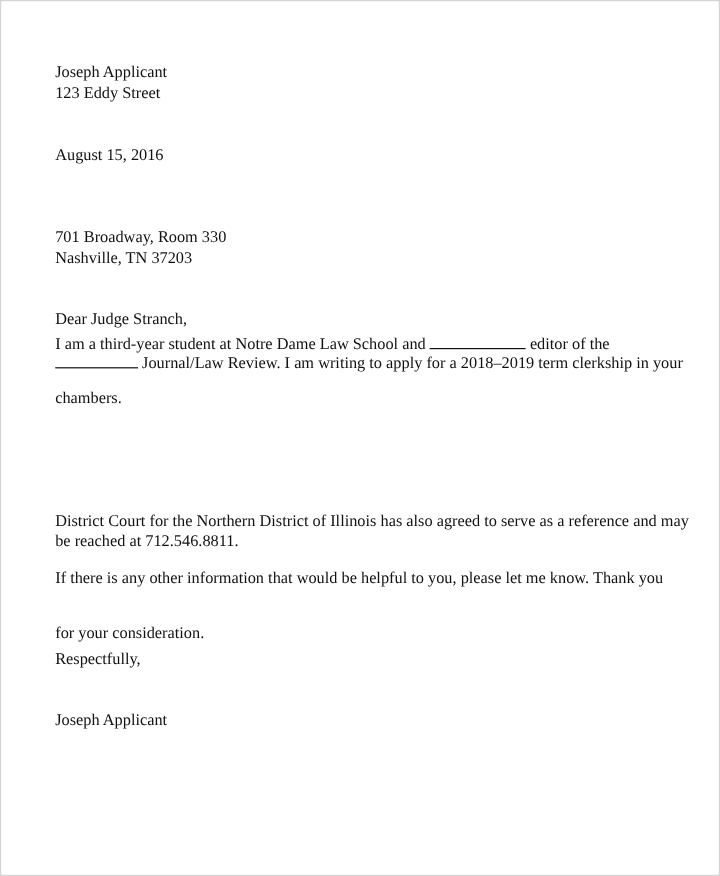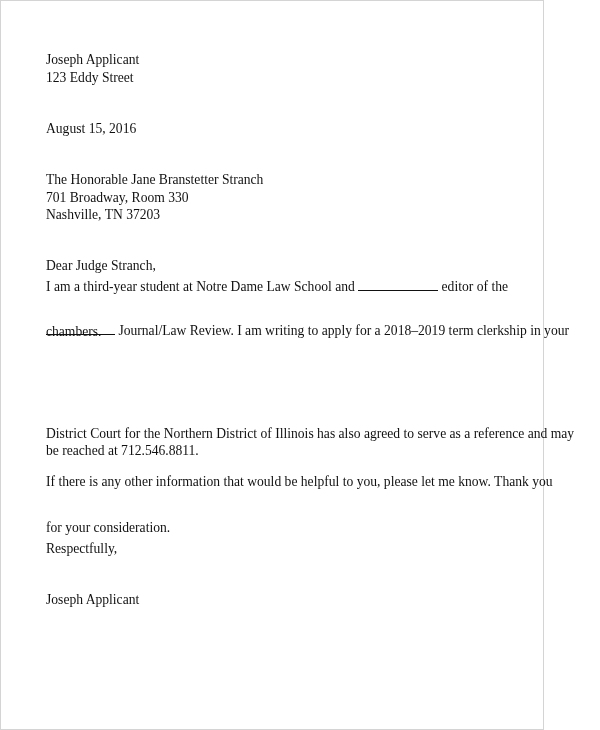--- a/index.html
+++ b/index.html
@@ -8,21 +8,21 @@
       background: #ffffff;
     }
     body {
       width: 600px;
       height: 730px;
       overflow: hidden;
     }
     .page {
       position: relative;
       box-sizing: border-box;
-      width: 544px;
+      width: 600px;
       height: 730px;
       background: #ffffff;
       border: 1px solid #d4d4d4;
       font-family: "Liberation Serif", "DejaVu Serif", serif;
       font-size: 13.6px;
       color: #111111;
     }
     .line {
       position: absolute;
       left: 45px;
@@ -39,28 +39,27 @@
 </head>
 <body>
 
 <div class="page">
 
   <div class="line" style="top:50px">Joseph Applicant</div>
   <div class="line" style="top:68px">123 Eddy Street</div>
 
   <div class="line" style="top:119px">August 15, 2016</div>
 
-  <div class="line" style="top:170px">The Honorable Jane Branstetter Stranch</div>
   <div class="line" style="top:188px">701 Broadway, Room 330</div>
   <div class="line" style="top:205px">Nashville, TN 37203</div>
 
   <div class="line" style="top:256px">Dear Judge Stranch,</div>
 
   <div class="line" style="top:277px"><span>I am a third-year student at Notre Dame Law School and </span><span class="blank" style="width:80px"></span><span> editor of the</span></div>
-  <div class="line" style="top:321px"><span class="blank" style="width:69px"></span><span> Journal/Law Review. I am writing to apply for a 2018–2019 term clerkship in your</span></div>
+  <div class="line" style="top:293px"><span class="blank" style="width:69px"></span><span> Journal/Law Review. I am writing to apply for a 2018–2019 term clerkship in your</span></div>
   <div class="line" style="top:322px">chambers.</div>
 
   <div class="line" style="top:424px">District Court for the Northern District of Illinois has also agreed to serve as a reference and may</div>
   <div class="line" style="top:441px">be reached at 712.546.8811.</div>
 
   <div class="line" style="top:472px">If there is any other information that would be helpful to you, please let me know.  Thank you</div>
   <div class="line" style="top:518px">for your consideration.</div>
 
   <div class="line" style="top:539px">Respectfully,</div>
 

